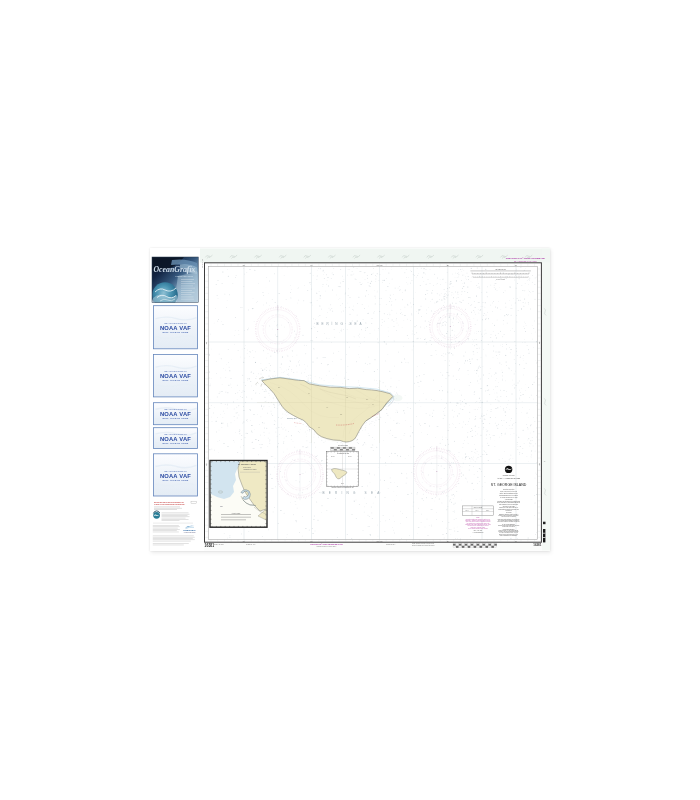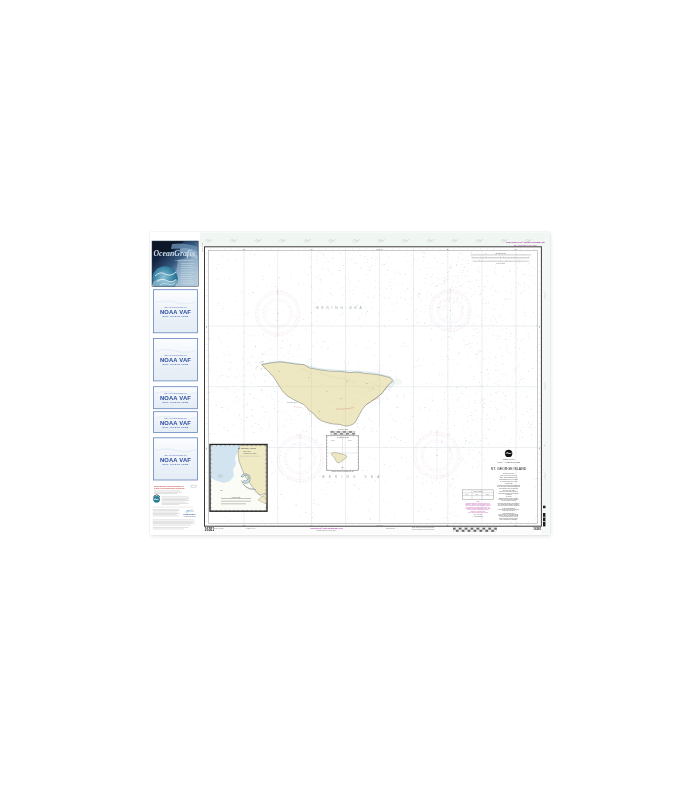--- a/index.html
+++ b/index.html
@@ -1,14 +1,14 @@
 <!DOCTYPE html>
 <html><head><meta charset="utf-8"><style>
 html,body{margin:0;padding:0;background:#ffffff;width:700px;height:800px;overflow:hidden;}
-#paper{position:absolute;left:150px;top:232px;width:400px;height:303px;background:#f9a8d4;
+#paper{position:absolute;left:150px;top:248px;width:400px;height:303px;background:#f9a8d4;
 box-shadow:0 0 2px rgba(0,0,0,0.10),1px 2px 4px rgba(0,0,0,0.08);}
 </style></head>
 <body>
 <div id="paper">
 <svg width="400" height="303" viewBox="0 0 400 303" style="position:absolute;left:0;top:0">
 <defs>
 <linearGradient id="og" x1="0" y1="0" x2="1" y2="1">
           <stop offset="0" stop-color="#091120"></stop>
           <stop offset="0.25" stop-color="#122443"></stop>
           <stop offset="0.48" stop-color="#36587e"></stop>

